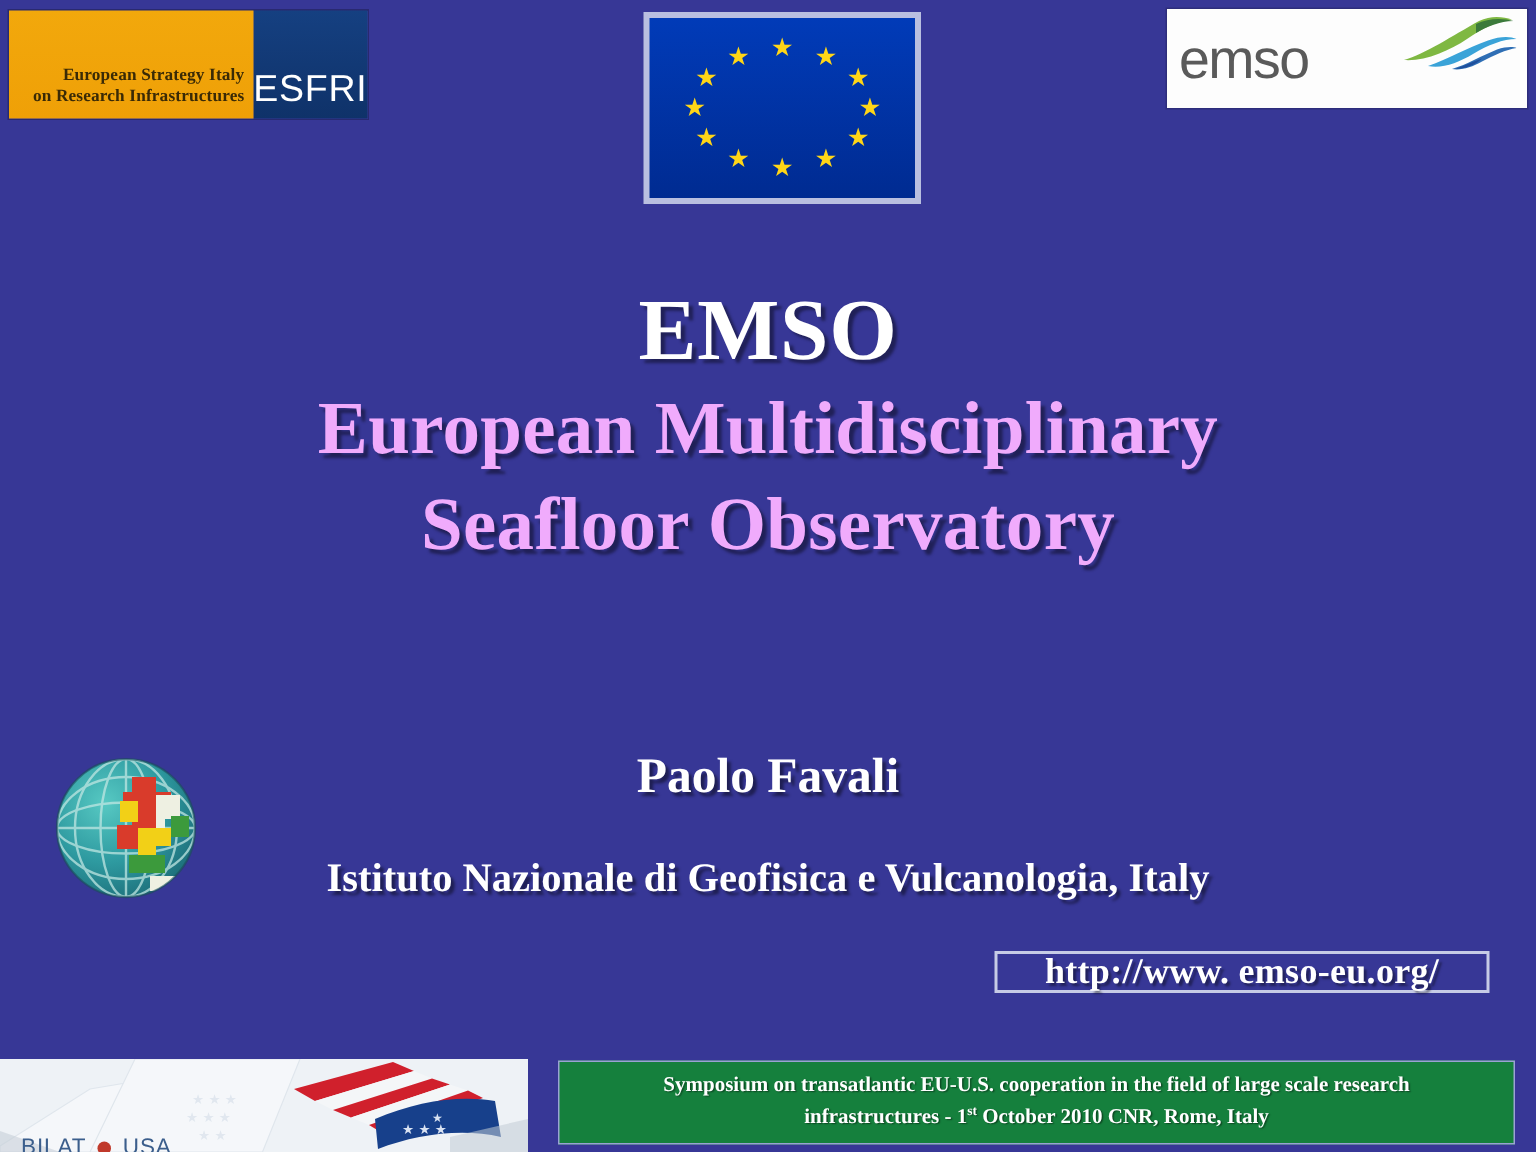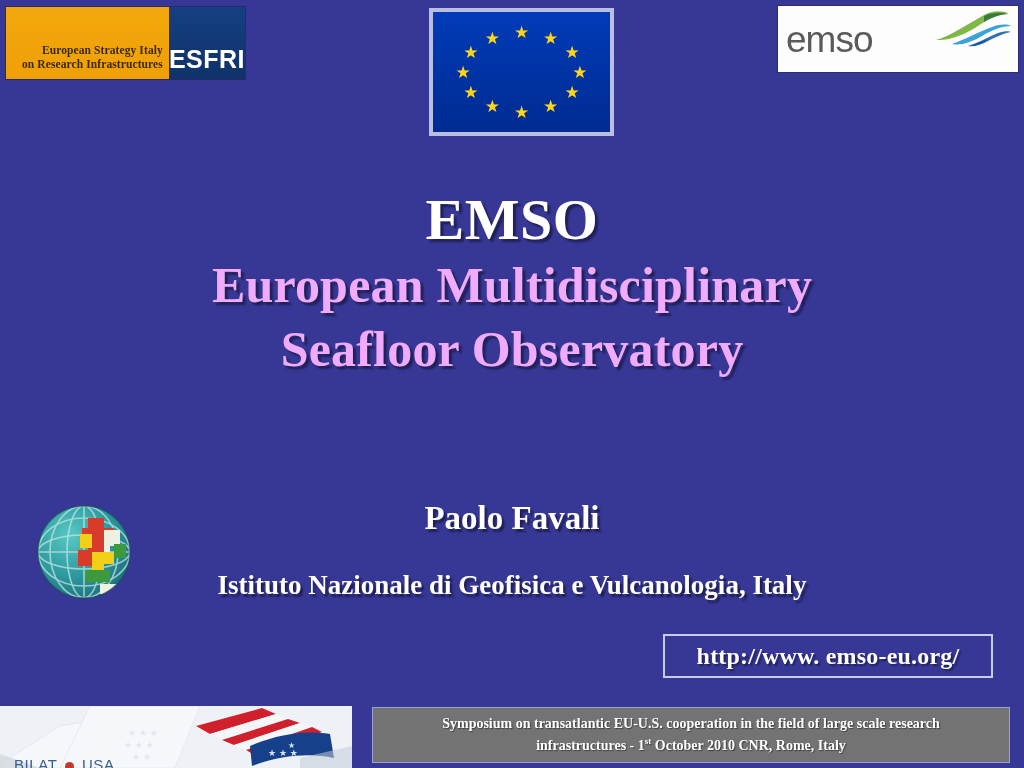--- a/index.html
+++ b/index.html
@@ -53,21 +53,21 @@
     background: #123b77;
     background: linear-gradient(180deg,#154081 0%, #0f3269 100%);
     display: flex;
     align-items: center;
     justify-content: center;
   }
   #esfri-blue-text {
     color: #ffffff;
     font-family: "Liberation Sans", "DejaVu Sans", sans-serif;
     font-size: 25px;
-    font-weight: 700;
+    font-weight: 400;
     letter-spacing: 0.5px;
     margin-top: 32px;
   }
 
   
   #eu-flag {
     position: absolute;
     left: 429px;
     top: 8px;
     width: 185px;
@@ -196,21 +196,21 @@
     font-weight: 700;
     text-shadow: 2.5px 2.5px 2px rgba(0,0,0,0.45);
   }
 
   
   #url-box {
     position: absolute;
     left: 663px;
     top: 634px;
     width: 330px;
-    height: 44px;
+    height: 28px;
     border: 2px solid #c6cbe6;
     box-sizing: border-box;
     display: flex;
     align-items: center;
     justify-content: center;
   }
   #url-text {
     color: #ffffff;
     font-size: 24px;
     font-weight: 700;
@@ -252,21 +252,21 @@
 
   
   #symposium-box {
     position: absolute;
     left: 372px;
     top: 707px;
     width: 638px;
     height: 56px;
     border: 1px solid #9aa2d4;
     box-sizing: border-box;
-    background: #737373;
+    background: #15803d;
     display: flex;
     align-items: center;
     justify-content: center;
   }
   #symposium-text {
     color: #ffffff;
     font-size: 14px;
     font-weight: 700;
     line-height: 1.45;
     text-align: center;

